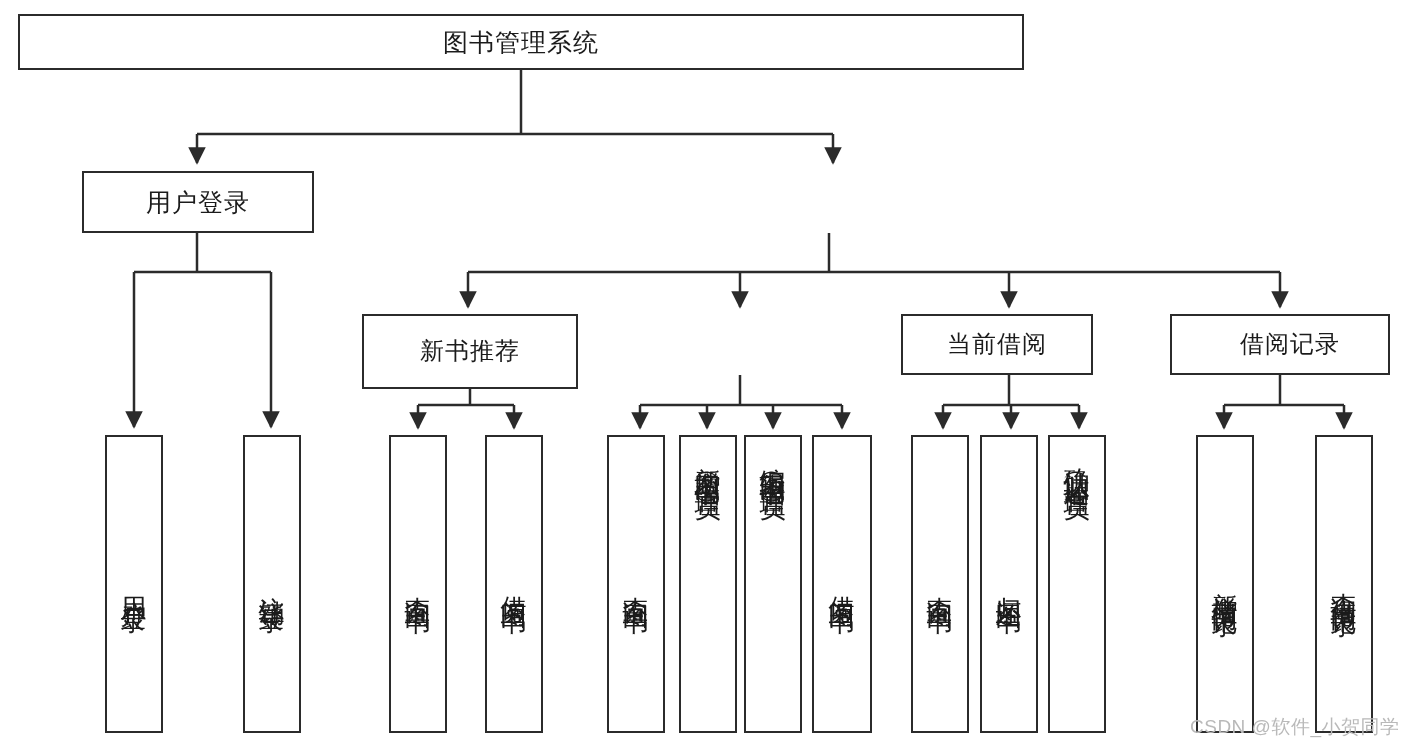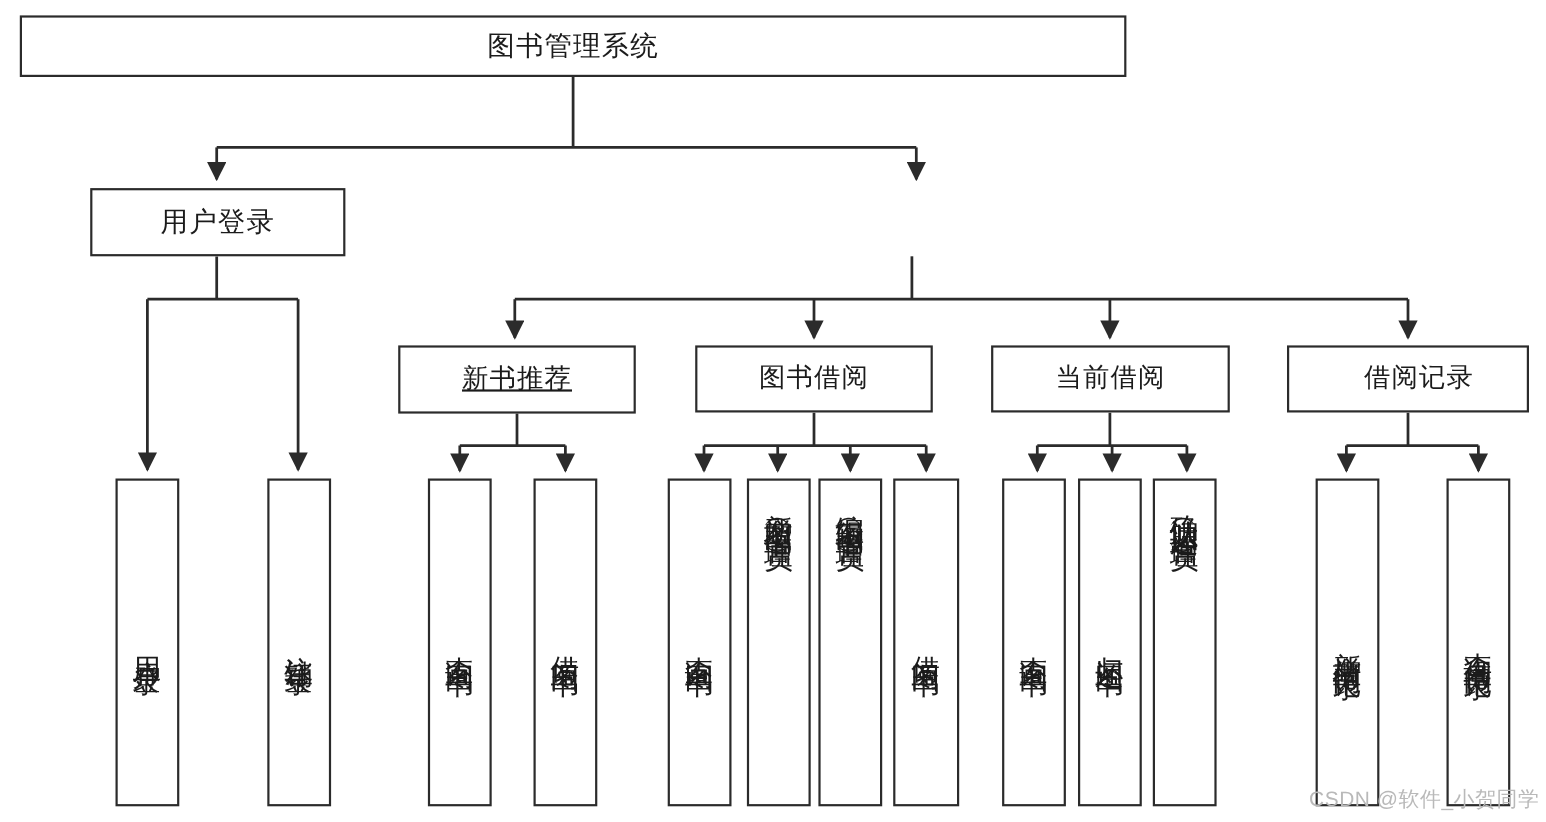--- a/index.html
+++ b/index.html
@@ -131,27 +131,24 @@
   </svg>
 
   <div class="node horiz root" style="left:18px;top:14px;width:1006px;height:56px;">
     <span class="label">图书管理系统</span>
   </div>
 
   <div class="node horiz lvl1" style="left:82px;top:171px;width:232px;height:62px;">
     <span class="label">用户登录</span>
   </div>
 
-  <div class="node horiz lvl2" style="left:362px;top:314px;width:216px;height:62px;text-decoration:underline;">
+  <div class="node horiz lvl2" style="left:362px;top:314px;width:216px;height:75px;">
     <span class="label">新书推荐</span>
   </div>
-  <div class="node horiz lvl2" style="left:632px;top:314px;width:216px;height:61px;">
-    <span class="label">图书借阅</span>
-  </div>
-  <div class="node horiz lvl2" style="left:901px;top:314px;width:217px;height:61px;">
+  <div class="node horiz lvl2" style="left:901px;top:314px;width:192px;height:61px;">
     <span class="label">当前借阅</span>
   </div>
   <div class="node horiz lvl2" style="left:1170px;top:314px;width:220px;height:61px;padding-left:20px;">
     <span class="label">借阅记录</span>
   </div>
 
   <div class="node vert mid" style="left:105px;top:435px;width:58px;height:298px;">
     <span class="label">用户登录</span>
   </div>
   <div class="node vert mid" style="left:243px;top:435px;width:58px;height:298px;">

